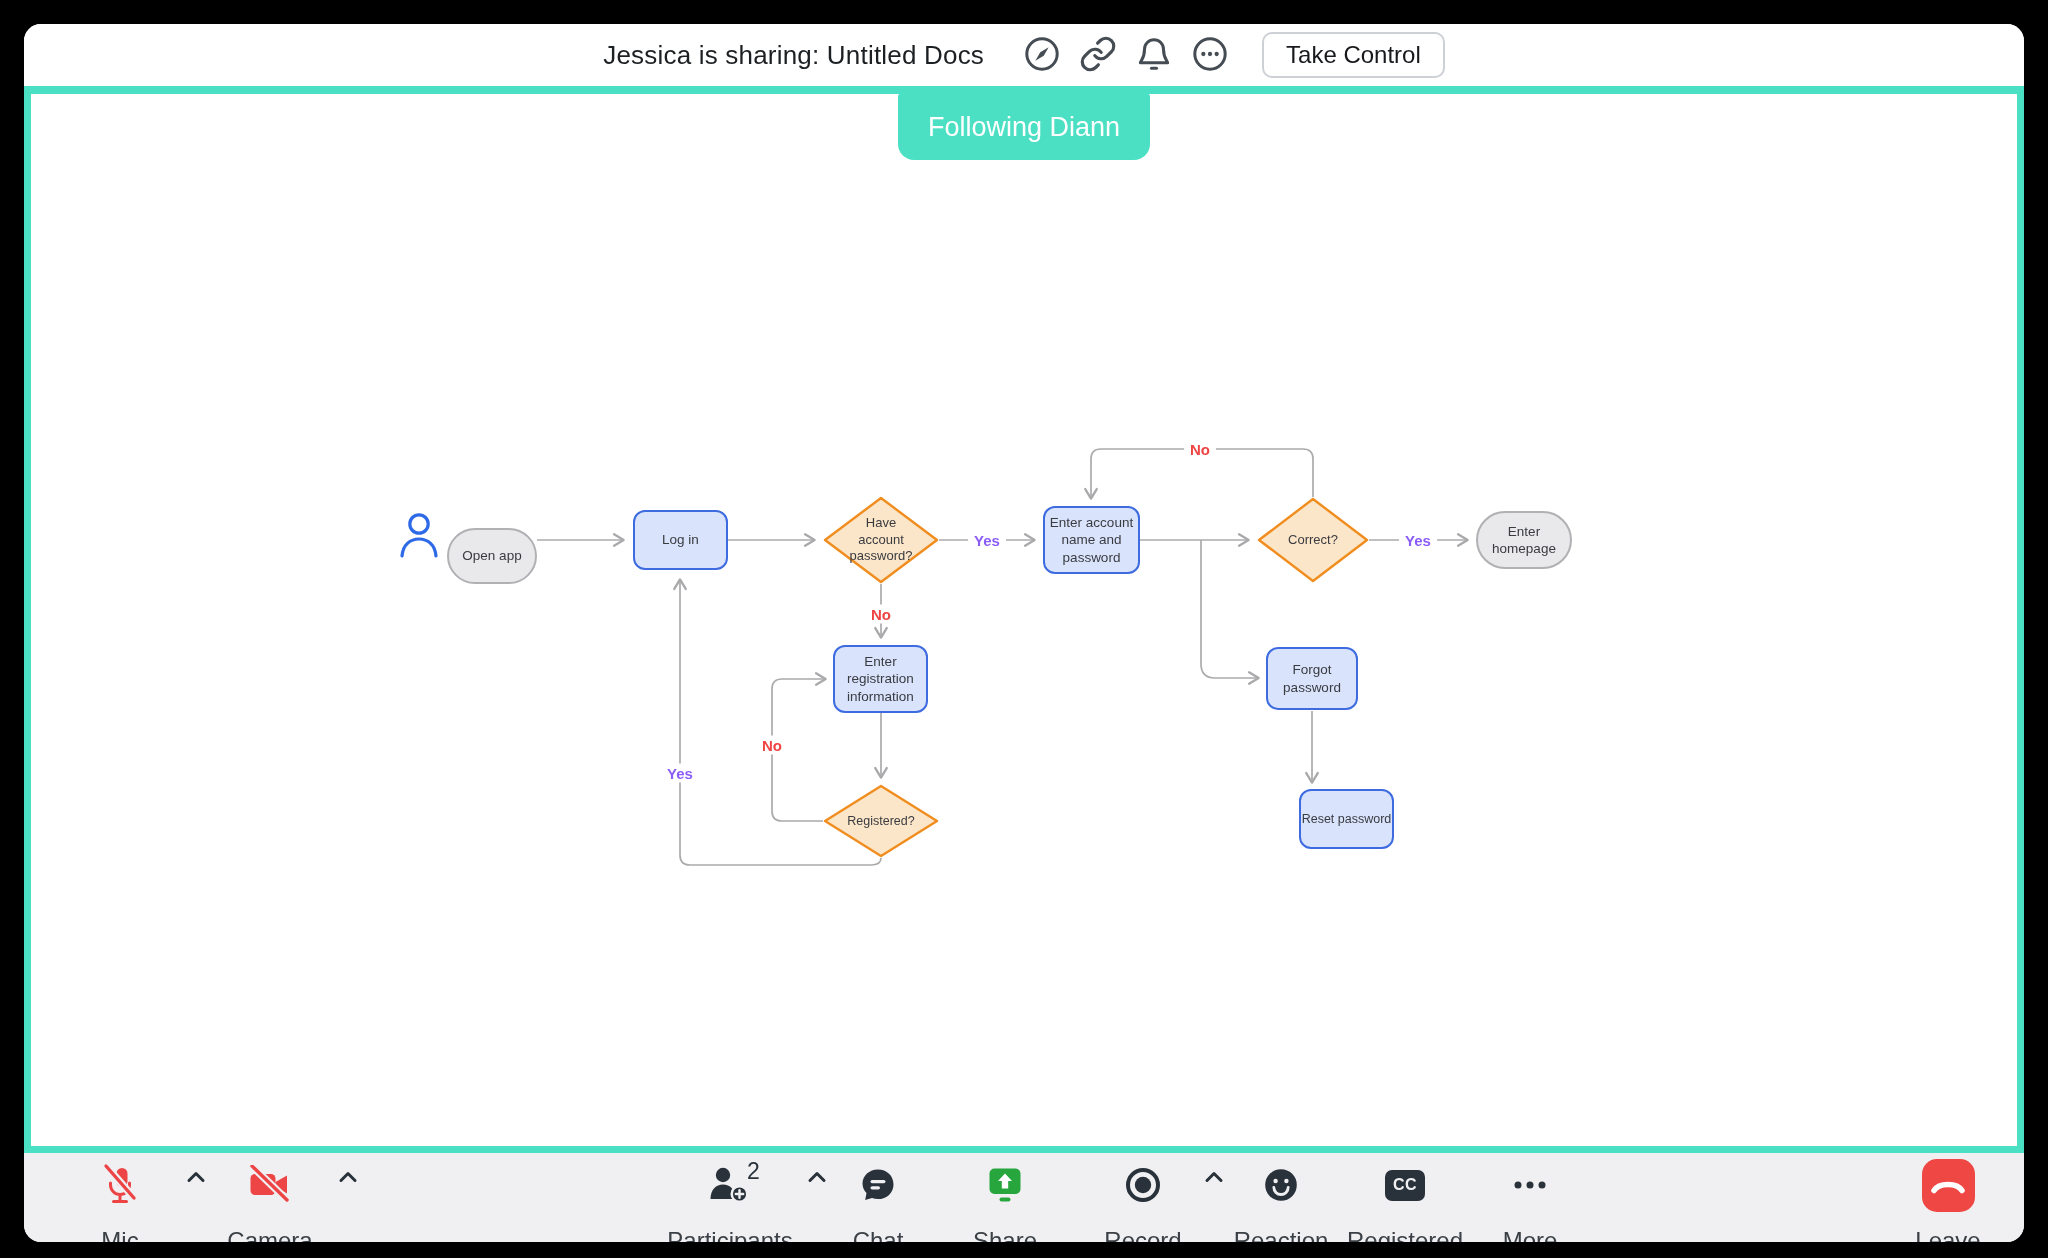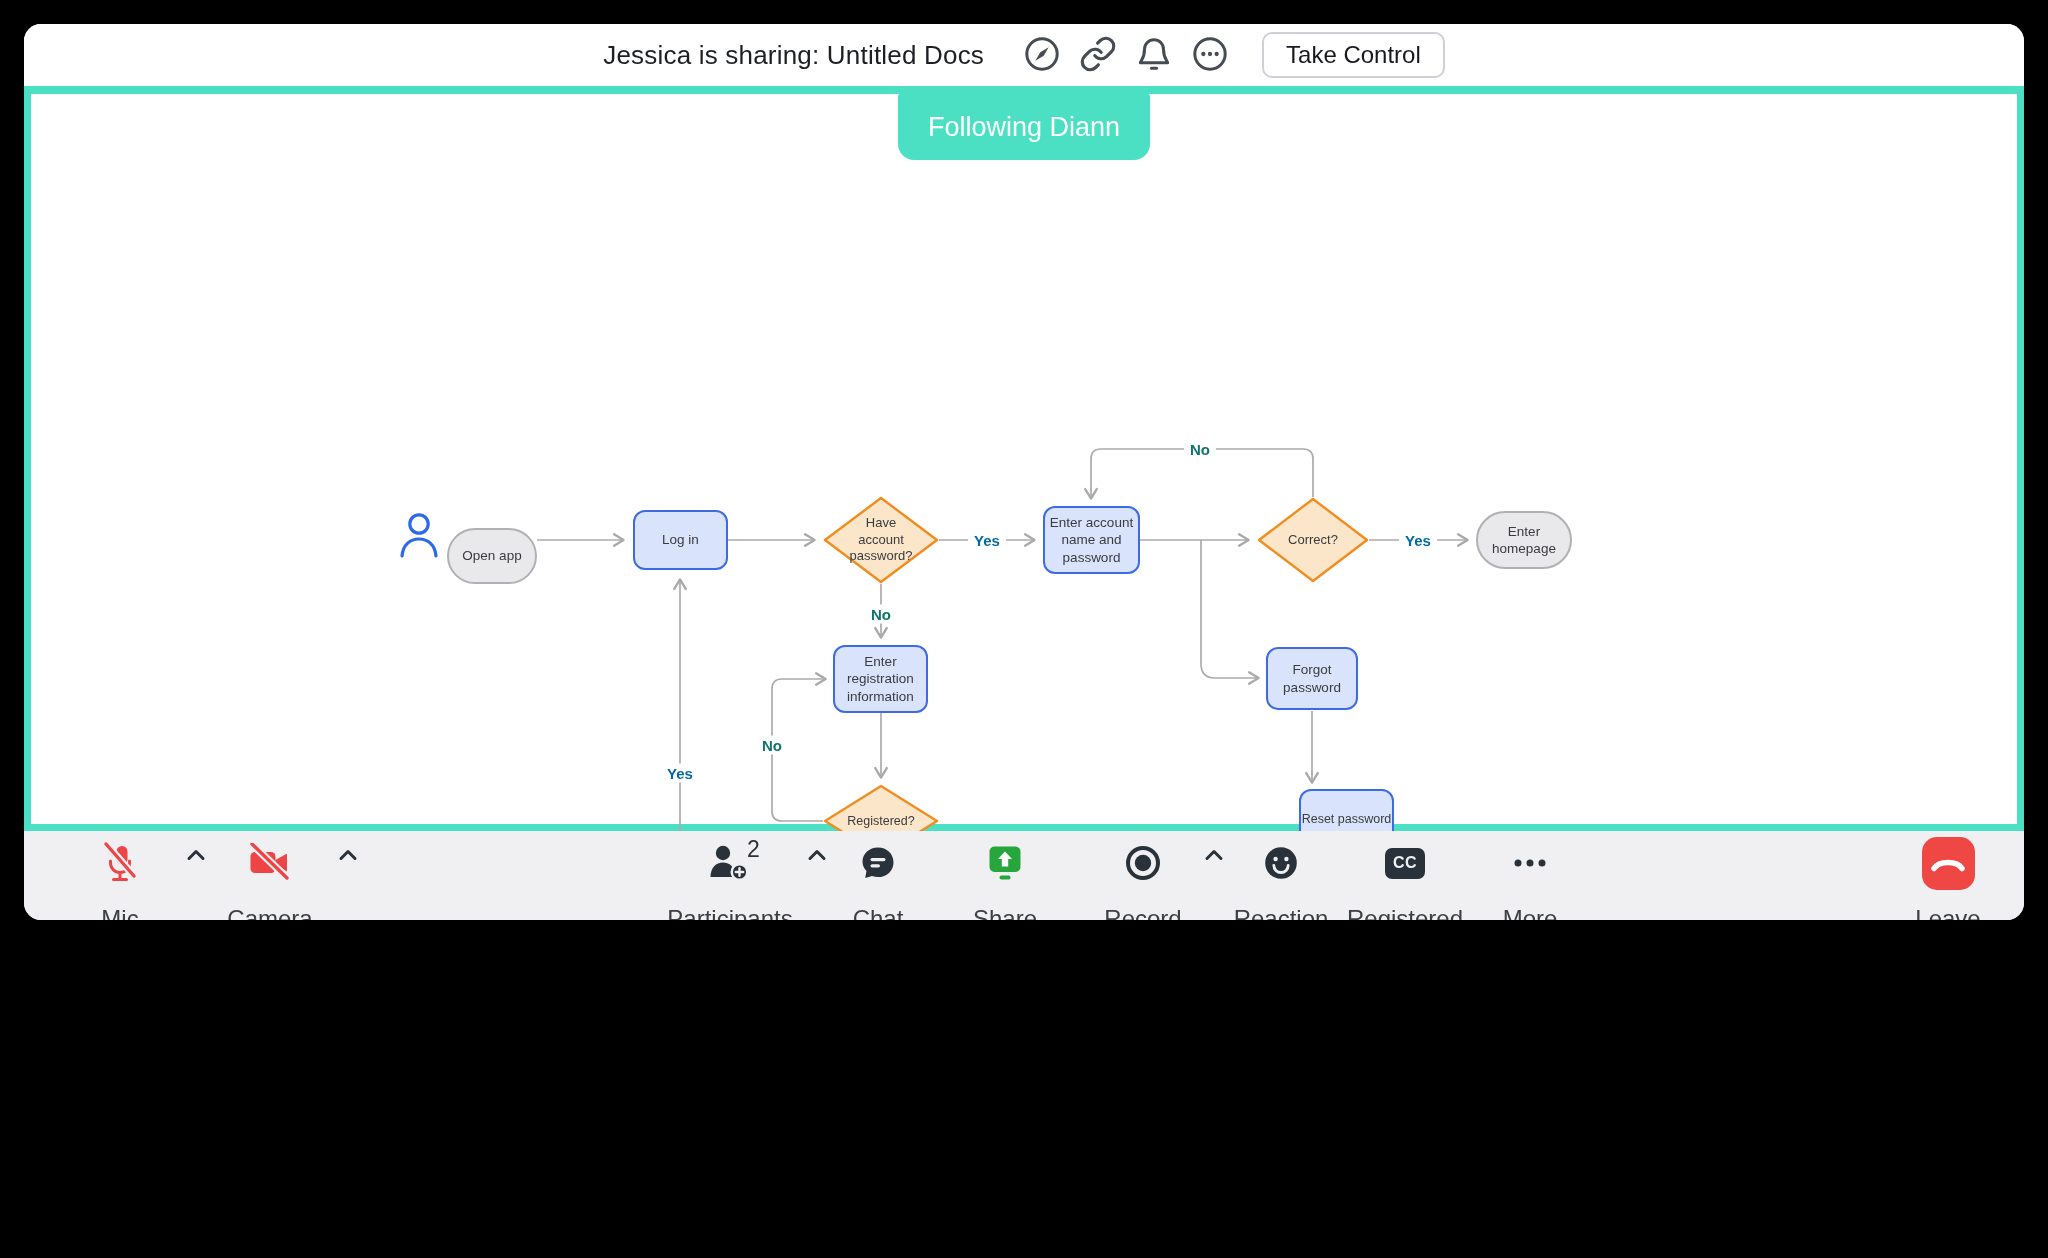--- a/index.html
+++ b/index.html
@@ -1,19 +1,19 @@
 <!DOCTYPE html>
 <html><head>
 <meta charset="utf-8">
 <style>
   * { margin:0; padding:0; box-sizing:border-box; }
   html,body { width:2048px; height:1258px; background:#000; overflow:hidden;
               font-family:"Liberation Sans","DejaVu Sans",sans-serif; }
 
-  .window { position:absolute; left:24px; top:24px; width:2000px; height:896px;
+  .window { position:absolute; left:24px; top:24px; width:2000px; height:1218px;
             background:#fff; border-radius:17px; overflow:hidden; }
 
   
   .topbar { position:absolute; top:0; left:0; right:0; height:62px; background:#fff;
             display:flex; align-items:center; justify-content:center; }
   .tb-title { font-size:26px; font-weight:500; color:#1d2023; margin-right:30px; letter-spacing:.2px; }
   .hbtn { width:40px; height:40px; margin:0 8px; display:flex; align-items:center; justify-content:center;
           background:none; border:none; cursor:pointer; }
   .take-control { margin-left:24px; font-size:24px; color:#17191c; background:#fff;
                   border:2px solid #cdd1d5; border-radius:10px; padding:7px 22px; cursor:pointer; }
@@ -33,21 +33,21 @@
           text-align:center; color:#3a3b40; font-size:13.5px; line-height:1.28; }
   .terminator { background:#E9E9EB; border:2px solid #B1B1B4; border-radius:30px; }
   .process    { background:#D9E4FC; border:2px solid #3E6CE0; border-radius:12px; }
   .decision   { background:none; }
   .decision svg { position:absolute; inset:0; }
   .decision span { position:relative; z-index:2; font-size:13px; }
   .one-line { white-space:nowrap; }
 
   .elabel { position:absolute; transform:translate(-50%,-50%); background:#fff;
             font-size:15px; font-weight:600; padding:1px 6px; z-index:3; }
-  .yes { color:#0369a1; } .no { color:#0f766e; }
+  .yes { color:#8b5cf6; } .no { color:#ef4444; }
 
   .actor { position:absolute; }
 
   
   .toolbar { position:absolute; left:0; right:0; bottom:0; height:89px; background:#F0F0F3; }
   .tb-item { position:absolute; top:7px; width:170px; transform:translateX(-50%);
              text-align:center; background:none; border:none; cursor:pointer; }
   .tb-icon { height:50px; display:flex; align-items:center; justify-content:center; }
   .tb-label { font-size:24px; color:#3A4045; margin-top:17px;text-align:center; }
   .chev { position:absolute; top:17px; background:none; border:none; cursor:pointer; }

